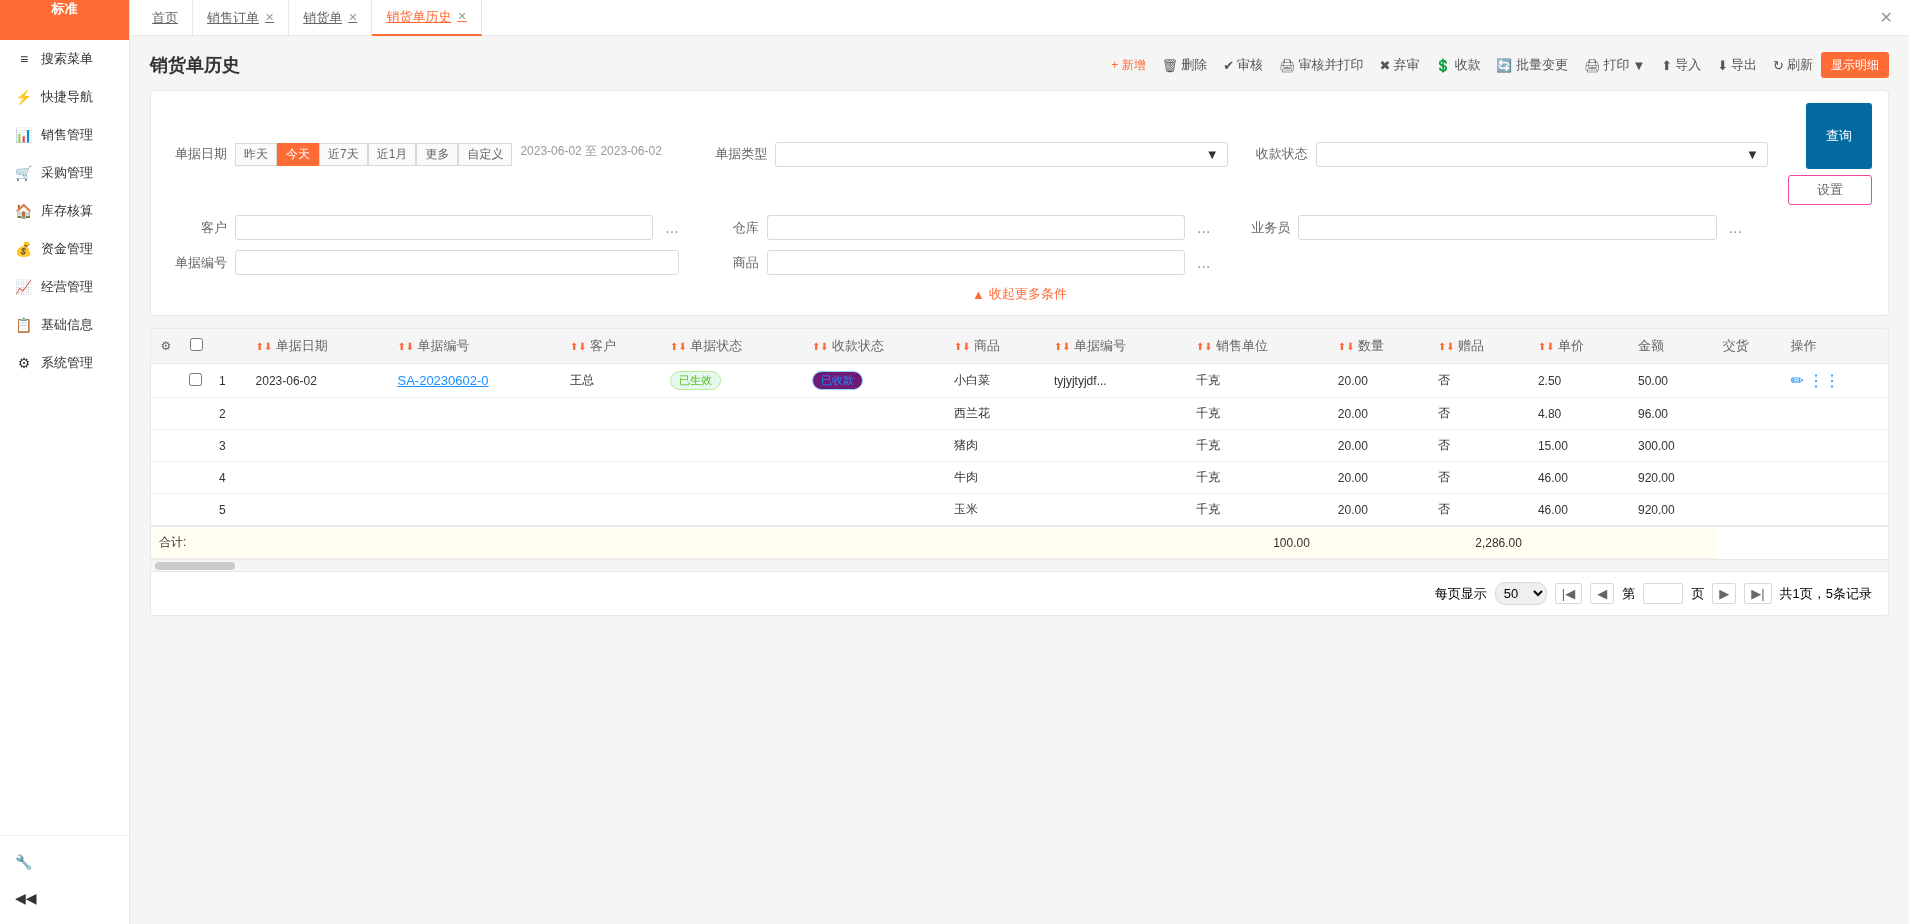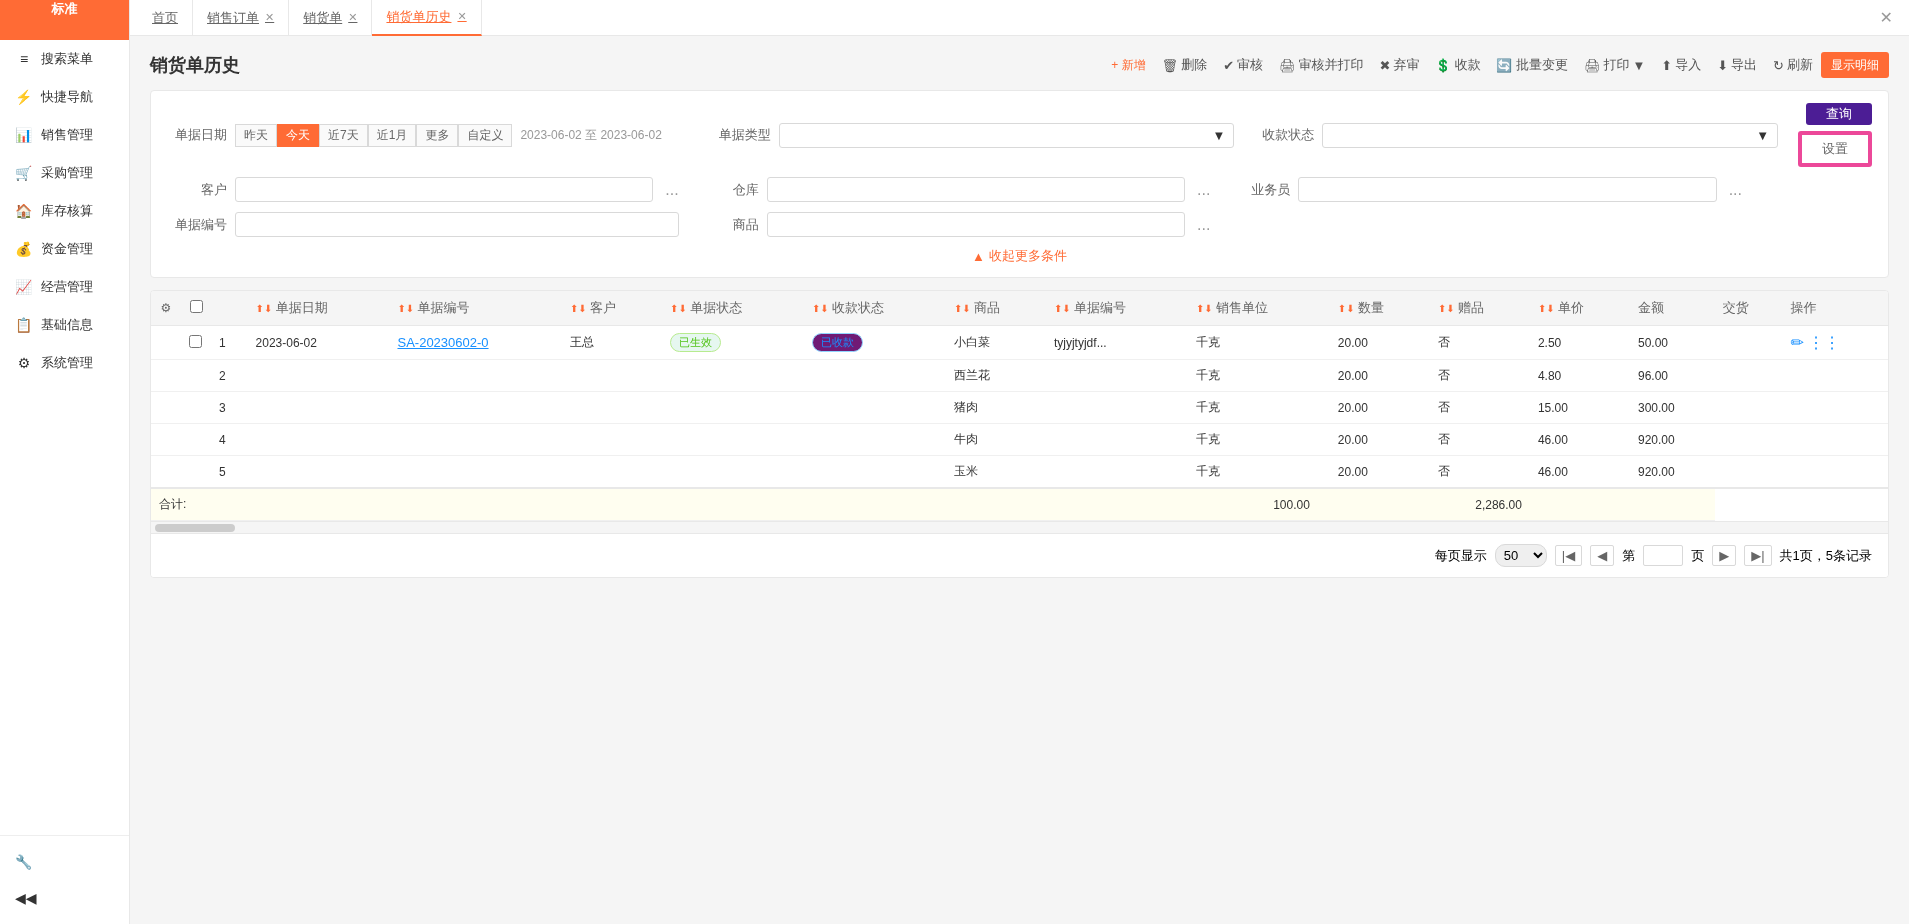--- a/index.html
+++ b/index.html
@@ -175,21 +175,20 @@
       color: #333;
       outline: none;
       display: flex;
       align-items: center;
       justify-content: space-between;
       cursor: pointer;
     }
     .filter-dots { color: #999; cursor: pointer; font-size: 16px; margin-left: 4px; }
     .date-filter {
       display: flex;
-      align-items: center;
       gap: 0;
       flex: 1;
     }
     .date-tag {
       padding: 2px 8px;
       border: 1px solid #d9d9d9;
       cursor: pointer;
       color: #666;
       font-size: 12px;
       background: #fafafa;
@@ -210,34 +209,34 @@
       gap: 4px;
       color: #ff6b35;
       cursor: pointer;
       font-size: 12px;
       justify-content: center;
       margin-top: 4px;
     }
 
     
     .query-btn {
-      background: #4c1d95;
+      background: #0369a1;
       color: #fff;
       border: none;
       border-radius: 3px;
-      padding: 2px 20px;
+      padding: 24px 20px;
       cursor: pointer;
       font-size: 13px;
     }
     .setting-btn {
-      border: 4px solid #ec4899;
+      border: 1px solid #ec4899;
       background: #fff;
       color: #666;
       border-radius: 3px;
-      padding: 5px 20px;
+      padding: 5px 28px;
       cursor: pointer;
       font-size: 13px;
     }
     .query-actions {
       display: flex;
       flex-direction: column;
       gap: 6px;
       align-items: flex-end;
     }
 

